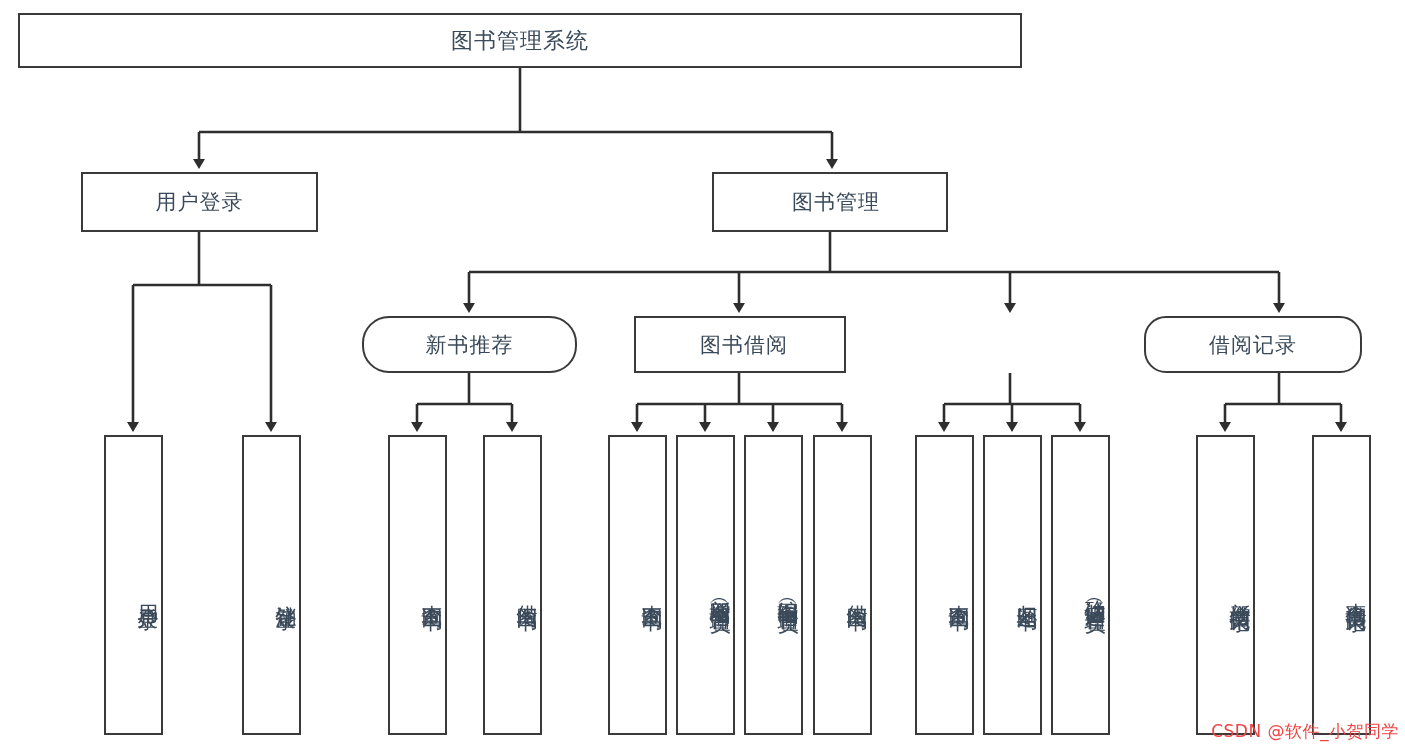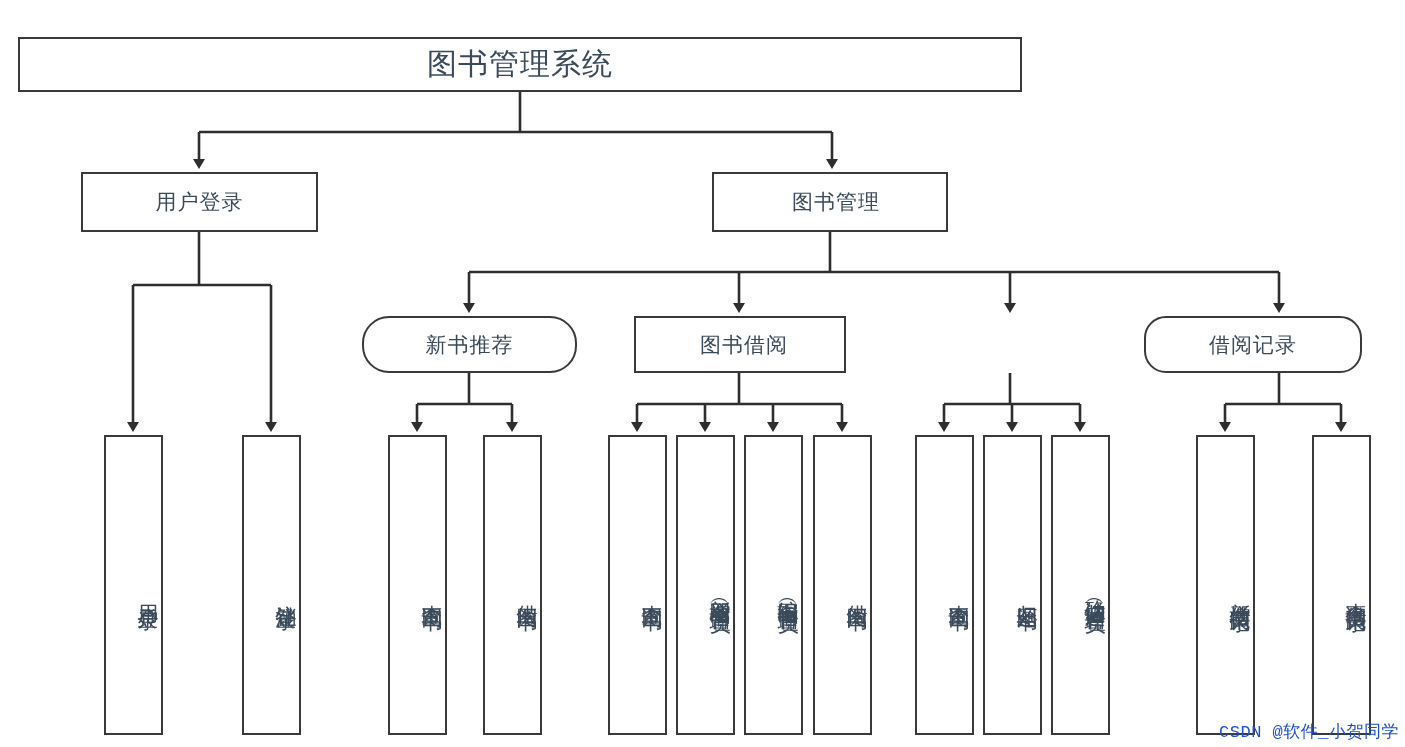--- a/index.html
+++ b/index.html
@@ -2,25 +2,25 @@
 <html><head>
 <meta charset="utf-8">
 <style>
   html,body{margin:0;padding:0;background:#ffffff;}
   body{font-family:"DejaVu Sans","Liberation Sans",sans-serif;}
   #canvas{position:relative;width:1405px;height:747px;background:#ffffff;overflow:hidden;}
   svg.wires{position:absolute;left:0;top:0;width:1405px;height:747px;pointer-events:none;}
   .node{position:absolute;box-sizing:border-box;border:2.5px solid #3a3a3a;background:#ffffff;
         display:flex;align-items:center;justify-content:center;color:#3b4a5a;}
   .node.h{font-size:21px;letter-spacing:1px;}
-  .node.root{font-size:30px;margin-top:24px;}
+  .node.root{font-size:22px;}
   .node.v{writing-mode:vertical-rl;text-orientation:upright;font-size:21px;line-height:1.28;
           letter-spacing:2px;padding-top:14px;align-items:flex-start;justify-content:center;}
-  .wm{position:absolute;right:6px;bottom:4px;font-size:17px;color:#1d4ed8;letter-spacing:.5px;
-      white-space:nowrap;font-family:Liberation Mono, monospace;}
+  .wm{position:absolute;right:6px;bottom:4px;font-size:17px;color:#ef4444;letter-spacing:.5px;
+      white-space:nowrap;}
 </style>
 </head>
 <body>
 
 <div id="canvas">
 
   <svg class="wires" viewBox="0 0 1405 747" xmlns="http://www.w3.org/2000/svg">
     <defs>
       <marker id="ah" markerWidth="10" markerHeight="12" refX="1" refY="6" orient="auto" markerUnits="userSpaceOnUse">
         <path d="M0,0 L10,6 L0,12 Z" fill="#2e2e2e"></path>

